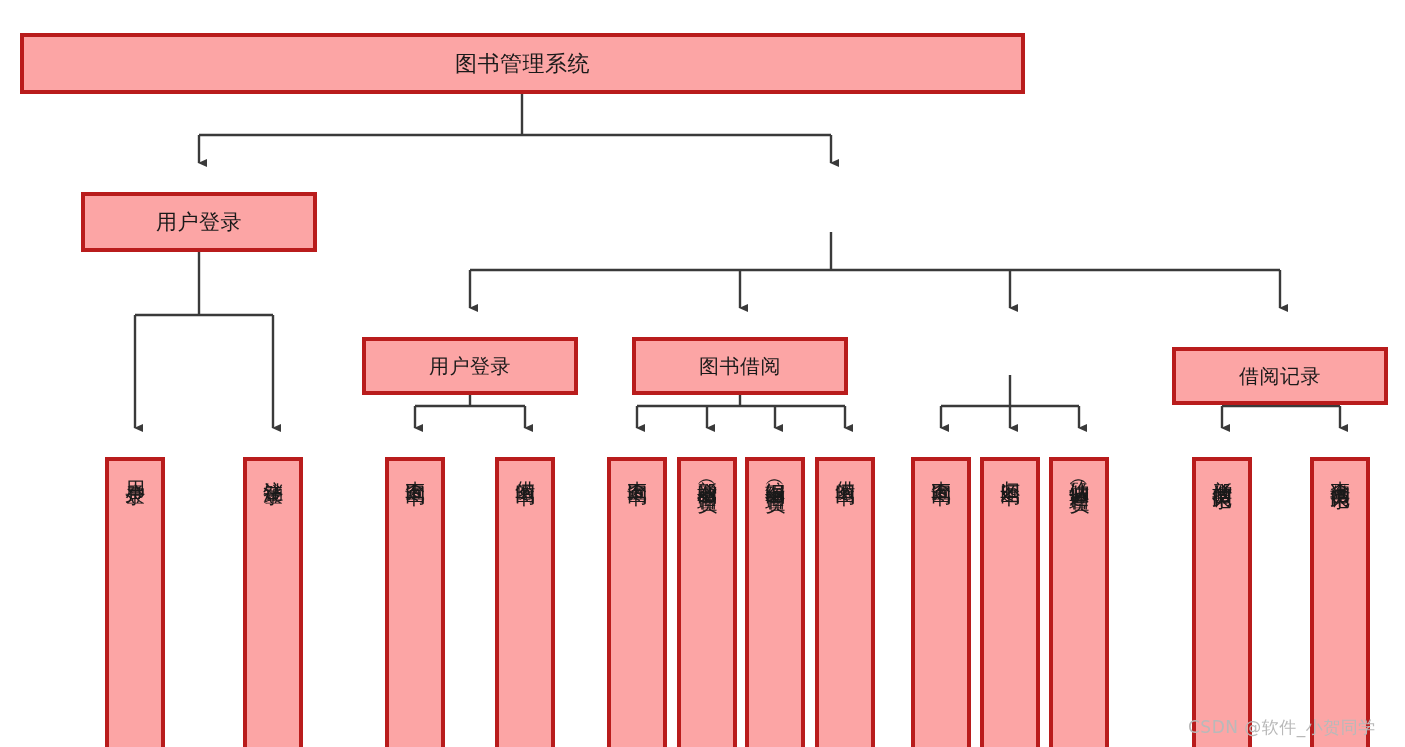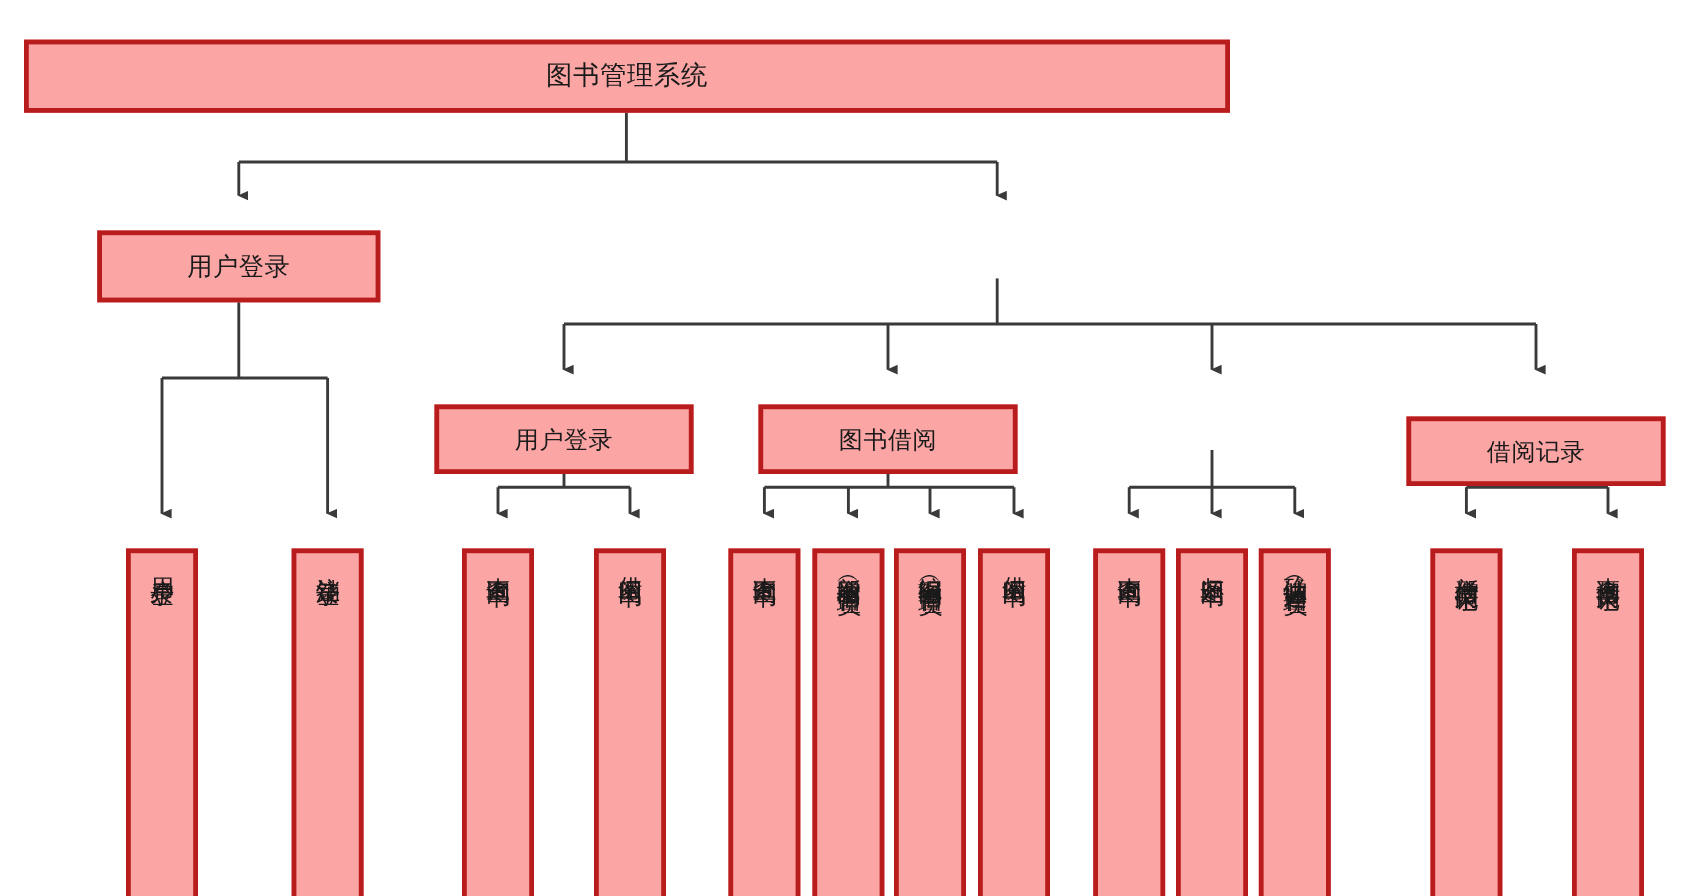--- a/index.html
+++ b/index.html
@@ -188,14 +188,15 @@
     <span class="node-label">确认归还（管理员）</span>
   </div>
 
   <div class="node-box leaf" style="left:1192px;top:437px;width:60px;height:298px;">
     <span class="node-label">新增借阅记录</span>
   </div>
   <div class="node-box leaf" style="left:1310px;top:437px;width:60px;height:298px;">
     <span class="node-label">查询借阅记录</span>
   </div>
 
+  <div class="watermark">CSDN @软件_小贺同学</div>
 
 </div>
 
 </body></html>

